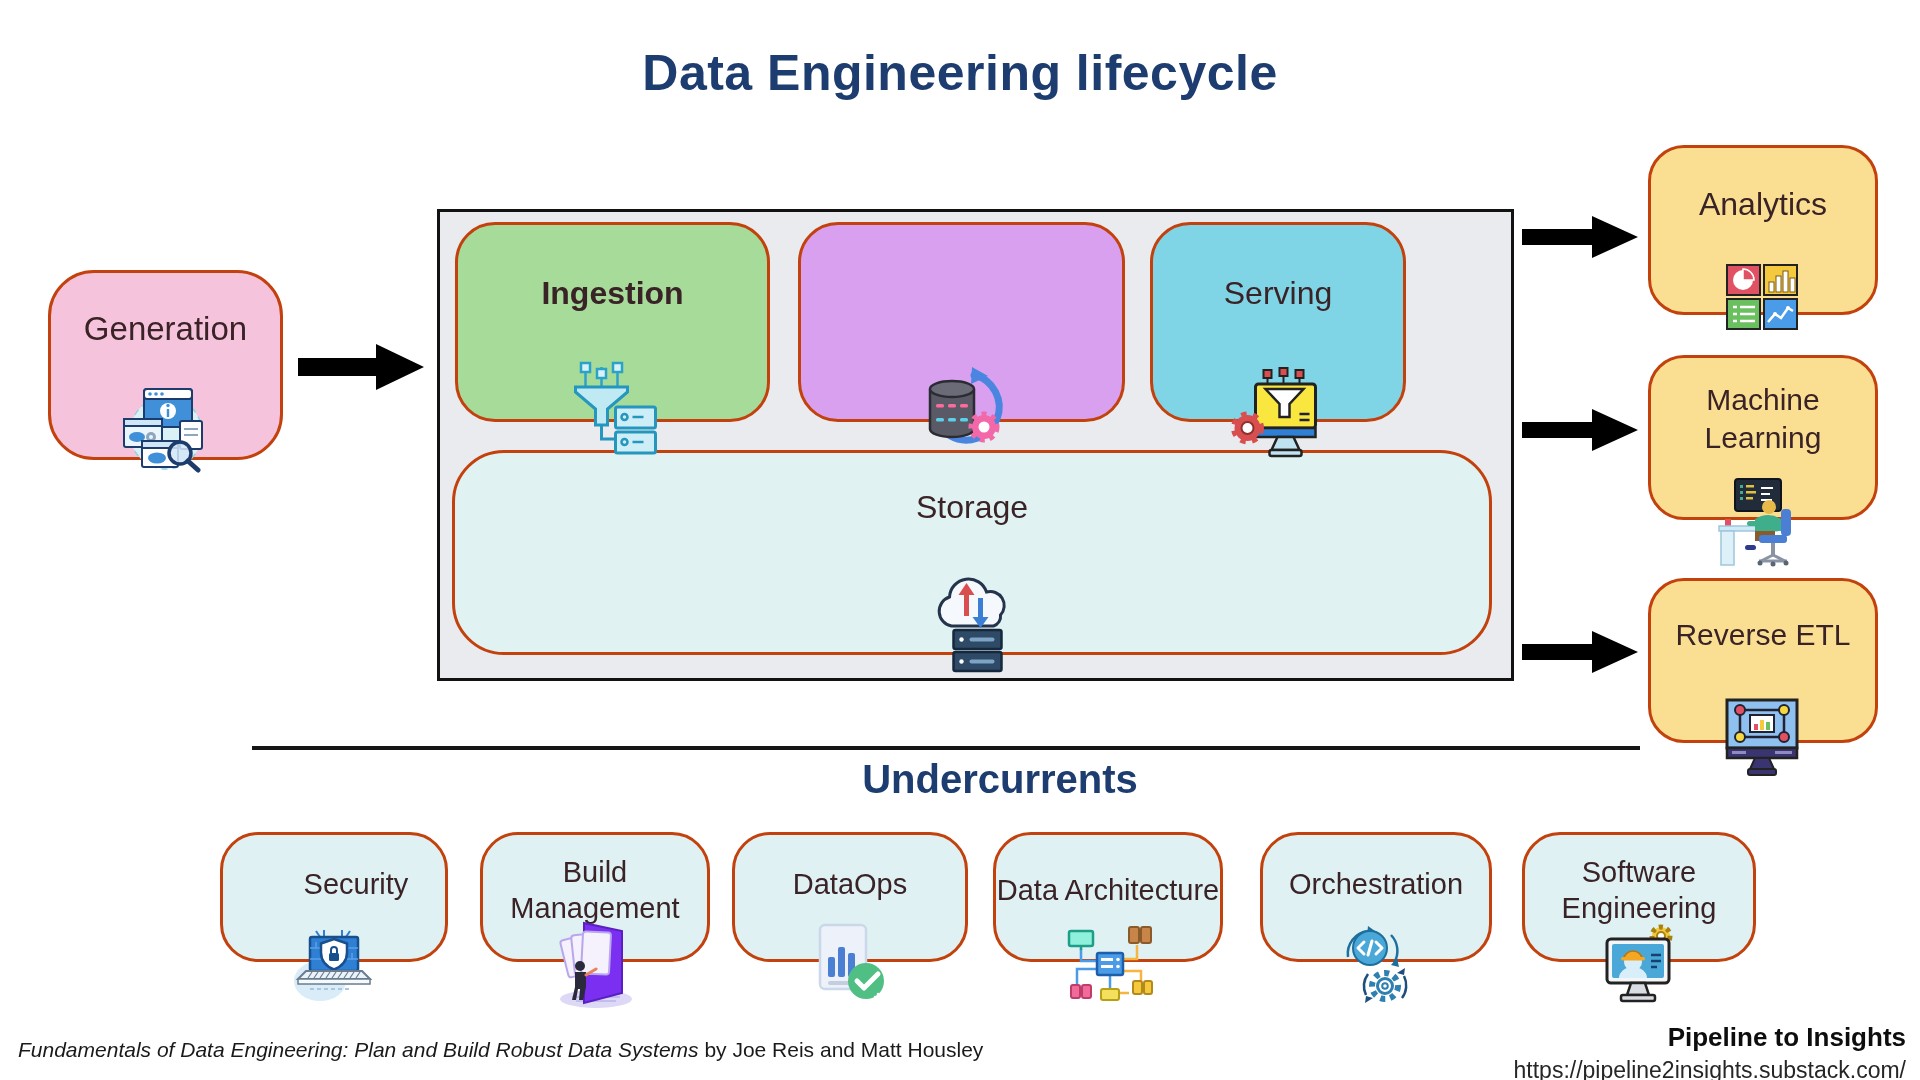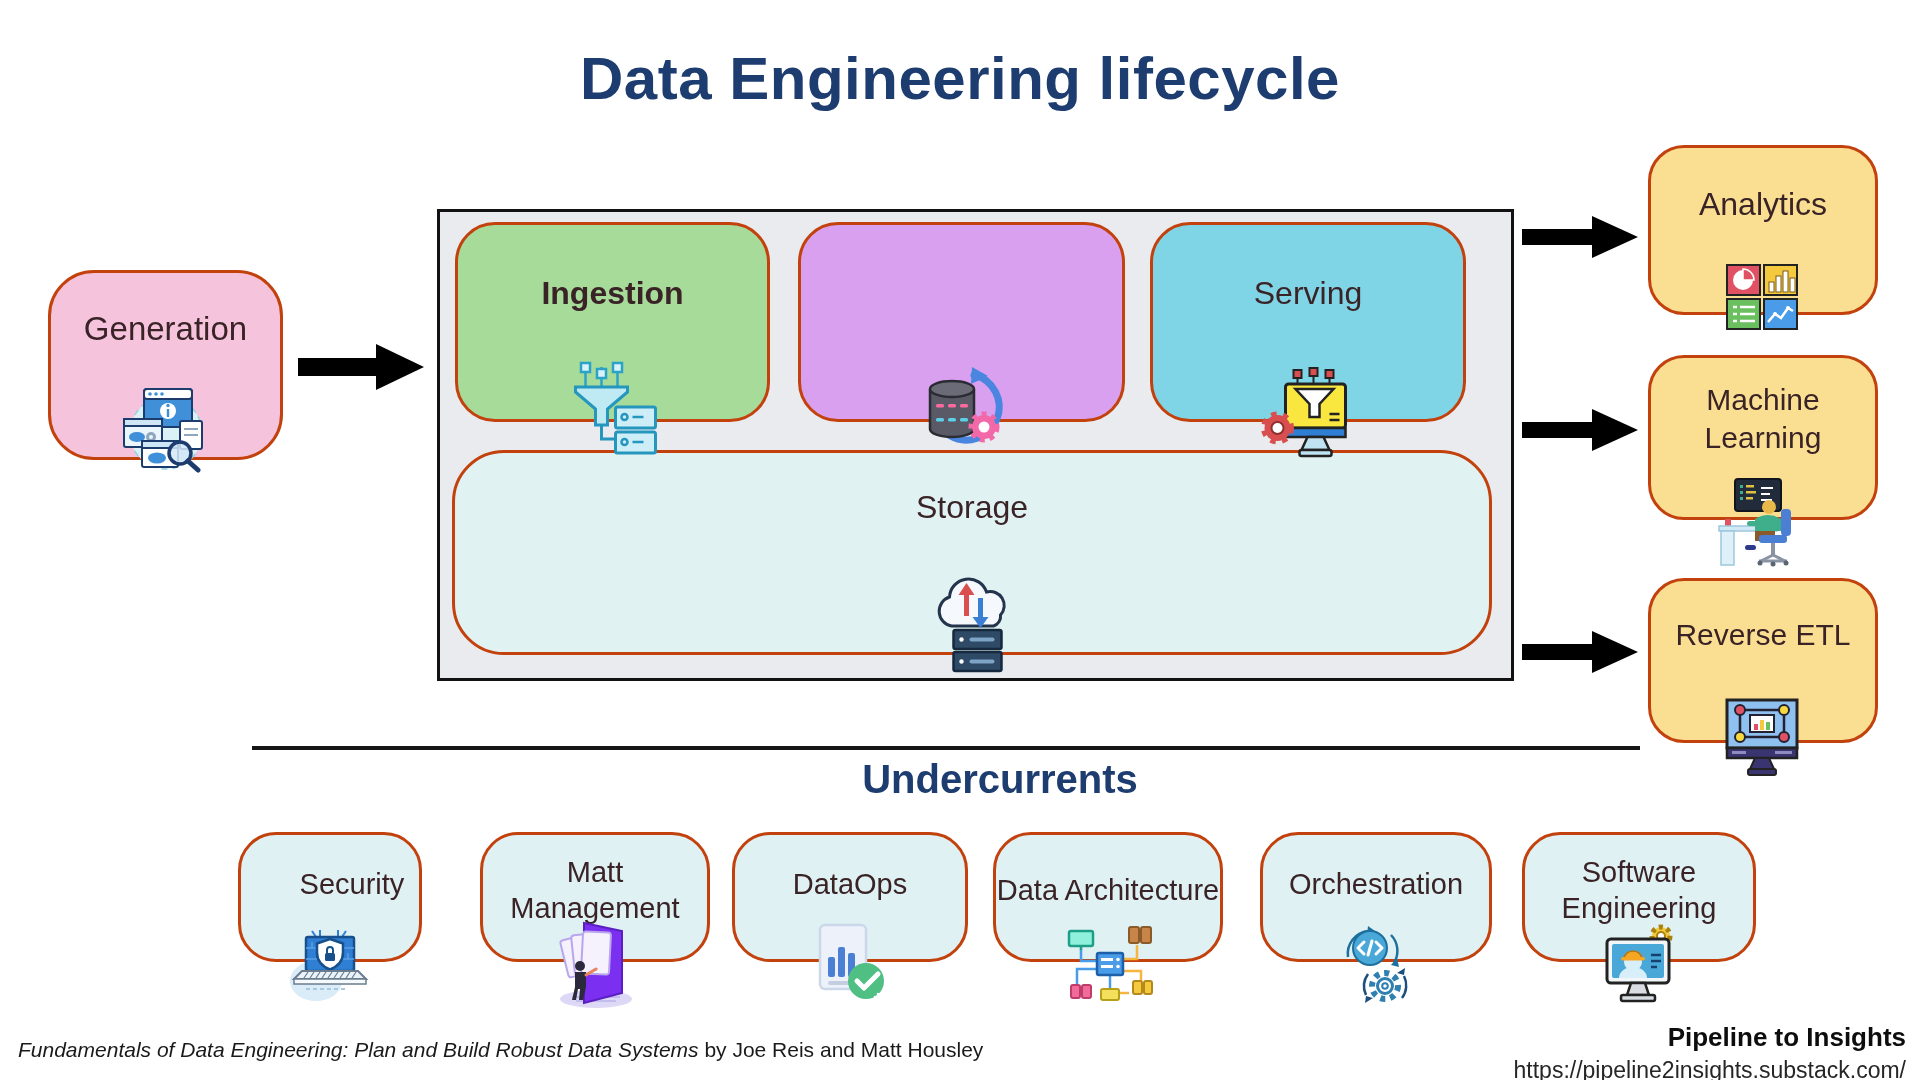--- a/index.html
+++ b/index.html
@@ -3,48 +3,48 @@
 <meta charset="utf-8">
 <style>
   html,body{margin:0;padding:0;}
   body{
     width:1920px;height:1080px;position:relative;overflow:hidden;
     background:#ffffff;font-family:"Liberation Sans",sans-serif;color:#332022;
   }
   .abs{position:absolute;}
   .title{
     left:0;top:44px;width:1920px;text-align:center;
-    font-size:60px;font-weight:bold;color:#1d3c6f;letter-spacing:.5px;
+    font-size:50px;font-weight:bold;color:#1d3c6f;letter-spacing:.5px;
   }
   .card{
     position:absolute;border:3px solid #c2410c;
     display:flex;align-items:center;justify-content:center;text-align:center;
     font-weight:500;color:#3a2326;box-sizing:border-box;line-height:1.25;
   }
   .icon{position:absolute;left:50%;transform:translateX(-50%);z-index:6;}
   
   .gen{left:48px;top:270px;width:235px;height:190px;background:#f6c3dd;border-radius:46px;font-size:33px;padding-bottom:72px;}
   
   .lifebox{left:437px;top:209px;width:1071px;height:466px;background:#e9ebee;border:3px solid #121212;}
   .stage{top:222px;height:200px;border-radius:40px;font-size:32px;padding-bottom:58px;}
   .ingest{left:455px;width:315px;background:#a6db9a;font-weight:bold;}
   .transf{left:798px;width:327px;background:#d9a0ef;}
-  .serving{left:1150px;width:316px;background:#7fd5e6;}
+  .serving{left:1150px;width:256px;background:#7fd5e6;}
   .storage{left:452px;top:450px;width:1040px;height:205px;background:#e0f2f1;border-radius:52px;font-size:32px;padding-bottom:92px;}
   
   .out{left:1648px;width:230px;background:#fadf92;border-radius:36px;font-size:30px;}
   .out.analytics{top:145px;height:170px;padding-bottom:52px;font-size:32px;}
   .out.ml{top:355px;height:165px;padding-bottom:38px;}
   .out.retl{top:578px;height:165px;padding-bottom:52px;}
   
   .divider{left:252px;top:746px;width:1388px;height:4px;background:#161616;}
   .ucheading{left:310px;top:757px;width:1380px;text-align:center;font-size:40px;font-weight:bold;color:#1d3c6f;}
   .uc{top:832px;height:130px;background:#dff1f2;border-radius:38px;font-size:29px;padding-bottom:26px;}
   .uc.two{padding-bottom:14px;}
-  .uc1{left:238px;width:184px;padding-left:44px;}
+  .uc1{left:220px;width:228px;padding-left:44px;}
   .uc2{left:480px;width:230px;}
   .uc3{left:732px;width:236px;}
   .uc4{left:993px;width:230px;}
   .uc5{left:1260px;width:232px;}
   .uc6{left:1522px;width:234px;}
   
   .bookref{left:18px;top:1038px;font-size:21px;color:#1a1a1a;}
   .bookref .btitle{font-style:italic;}
   .brandbox{right:14px;top:1022px;text-align:right;}
   .brand{font-size:26px;font-weight:bold;color:#0d0d0d;}
@@ -339,21 +339,21 @@
           <line x1="64" y1="43" x2="60" y2="49"></line>
           <line x1="70" y1="43" x2="66" y2="49"></line>
       </g>
       <rect x="8" y="50" width="72" height="5" fill="#f7fafc" stroke="#6a7c8e" stroke-width="1.5"></rect>
       <line x1="20" y1="60" x2="60" y2="60" stroke="#a8c8e0" stroke-width="2" stroke-dasharray="4 3"></line>
     </svg>
   </span>
 </div>
 
 <div class="card uc uc2 two">
-  <span>Matt Management</span>
+  <span>Build Management</span>
   <span class="icon" style="bottom:-50px">
     <svg width="90" height="90" viewBox="0 0 90 90">
       <ellipse cx="46" cy="80" rx="36" ry="9" fill="#dcd8f5"></ellipse>
       <g stroke="#b9b4e8" stroke-width="1.5">
           <line x1="22" y1="78" x2="70" y2="78"></line>
           <line x1="26" y1="82" x2="66" y2="82"></line>
         </g>
       <polygon points="34,4 72,12 72,74 34,84" fill="#7b2ff0" stroke="#5a1fc0" stroke-width="2"></polygon>
       <g fill="#f5f1fd" stroke="#b9a6ec" stroke-width="2">
         <rect x="14" y="18" width="28" height="38" rx="3" transform="rotate(-14 28 37)"></rect>

